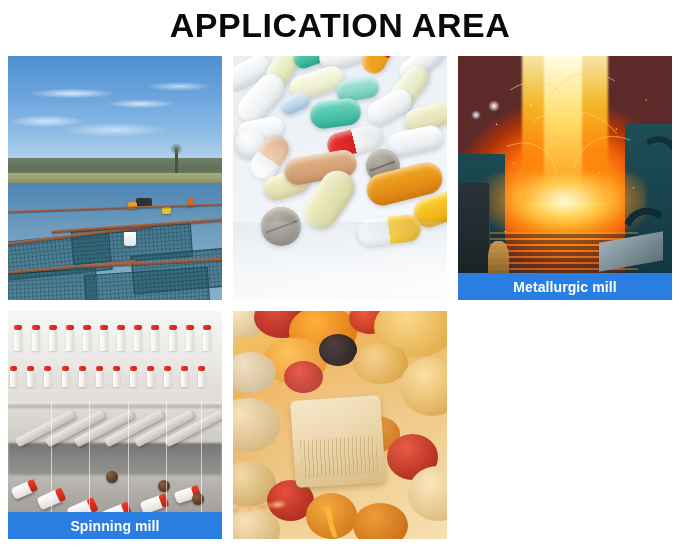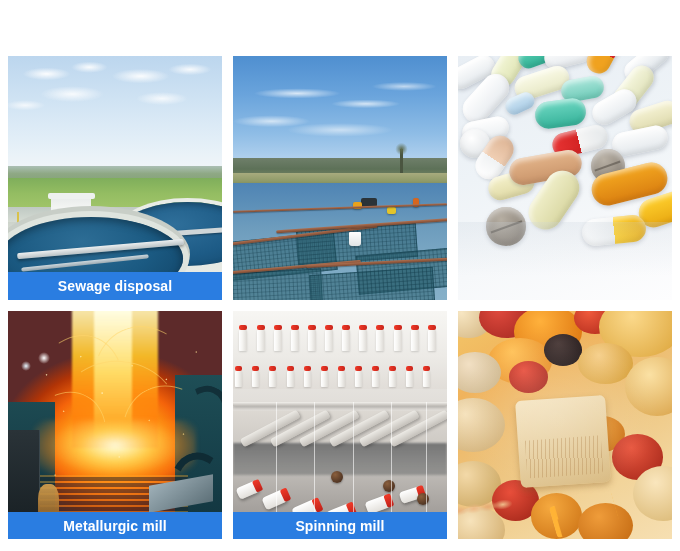--- a/index.html
+++ b/index.html
@@ -507,39 +507,24 @@
   .p-food .sheen {
     position:absolute; inset:0;
     background: radial-gradient(ellipse 70% 55% at 45% 45%, rgba(255,255,255,.16), rgba(255,255,255,0) 70%);
   }
 </style>
 </head>
 <body>
 
 <div class="page">
 
+  <div class="page-title">APPLICATION AREA</div>
 
   <div class="grid">
 
-    <div class="card row1">
-      <div class="photo p-sewage">
-        <div class="clouds"></div>
-        <div class="horizon"></div>
-        <div class="field"></div>
-        <div class="field2"></div>
-        <div class="ground"></div>
-        <div class="bldg"></div>
-        <div class="pole"></div>
-        <div class="tank-back"></div>
-        <div class="tank-main"></div>
-        <div class="bridge"></div>
-        <div class="bridge2"></div>
-      </div>
-      <div class="caption">Sewage disposal</div>
-    </div>
 
     <div class="card row1">
       <div class="photo p-aqua">
         <div class="clouds"></div>
         <div class="hills"></div>
         <div class="shore"></div>
         <div class="water"></div>
         <div class="tree"></div>
         <div class="dark"></div>
         <div class="buoy b1"></div>

